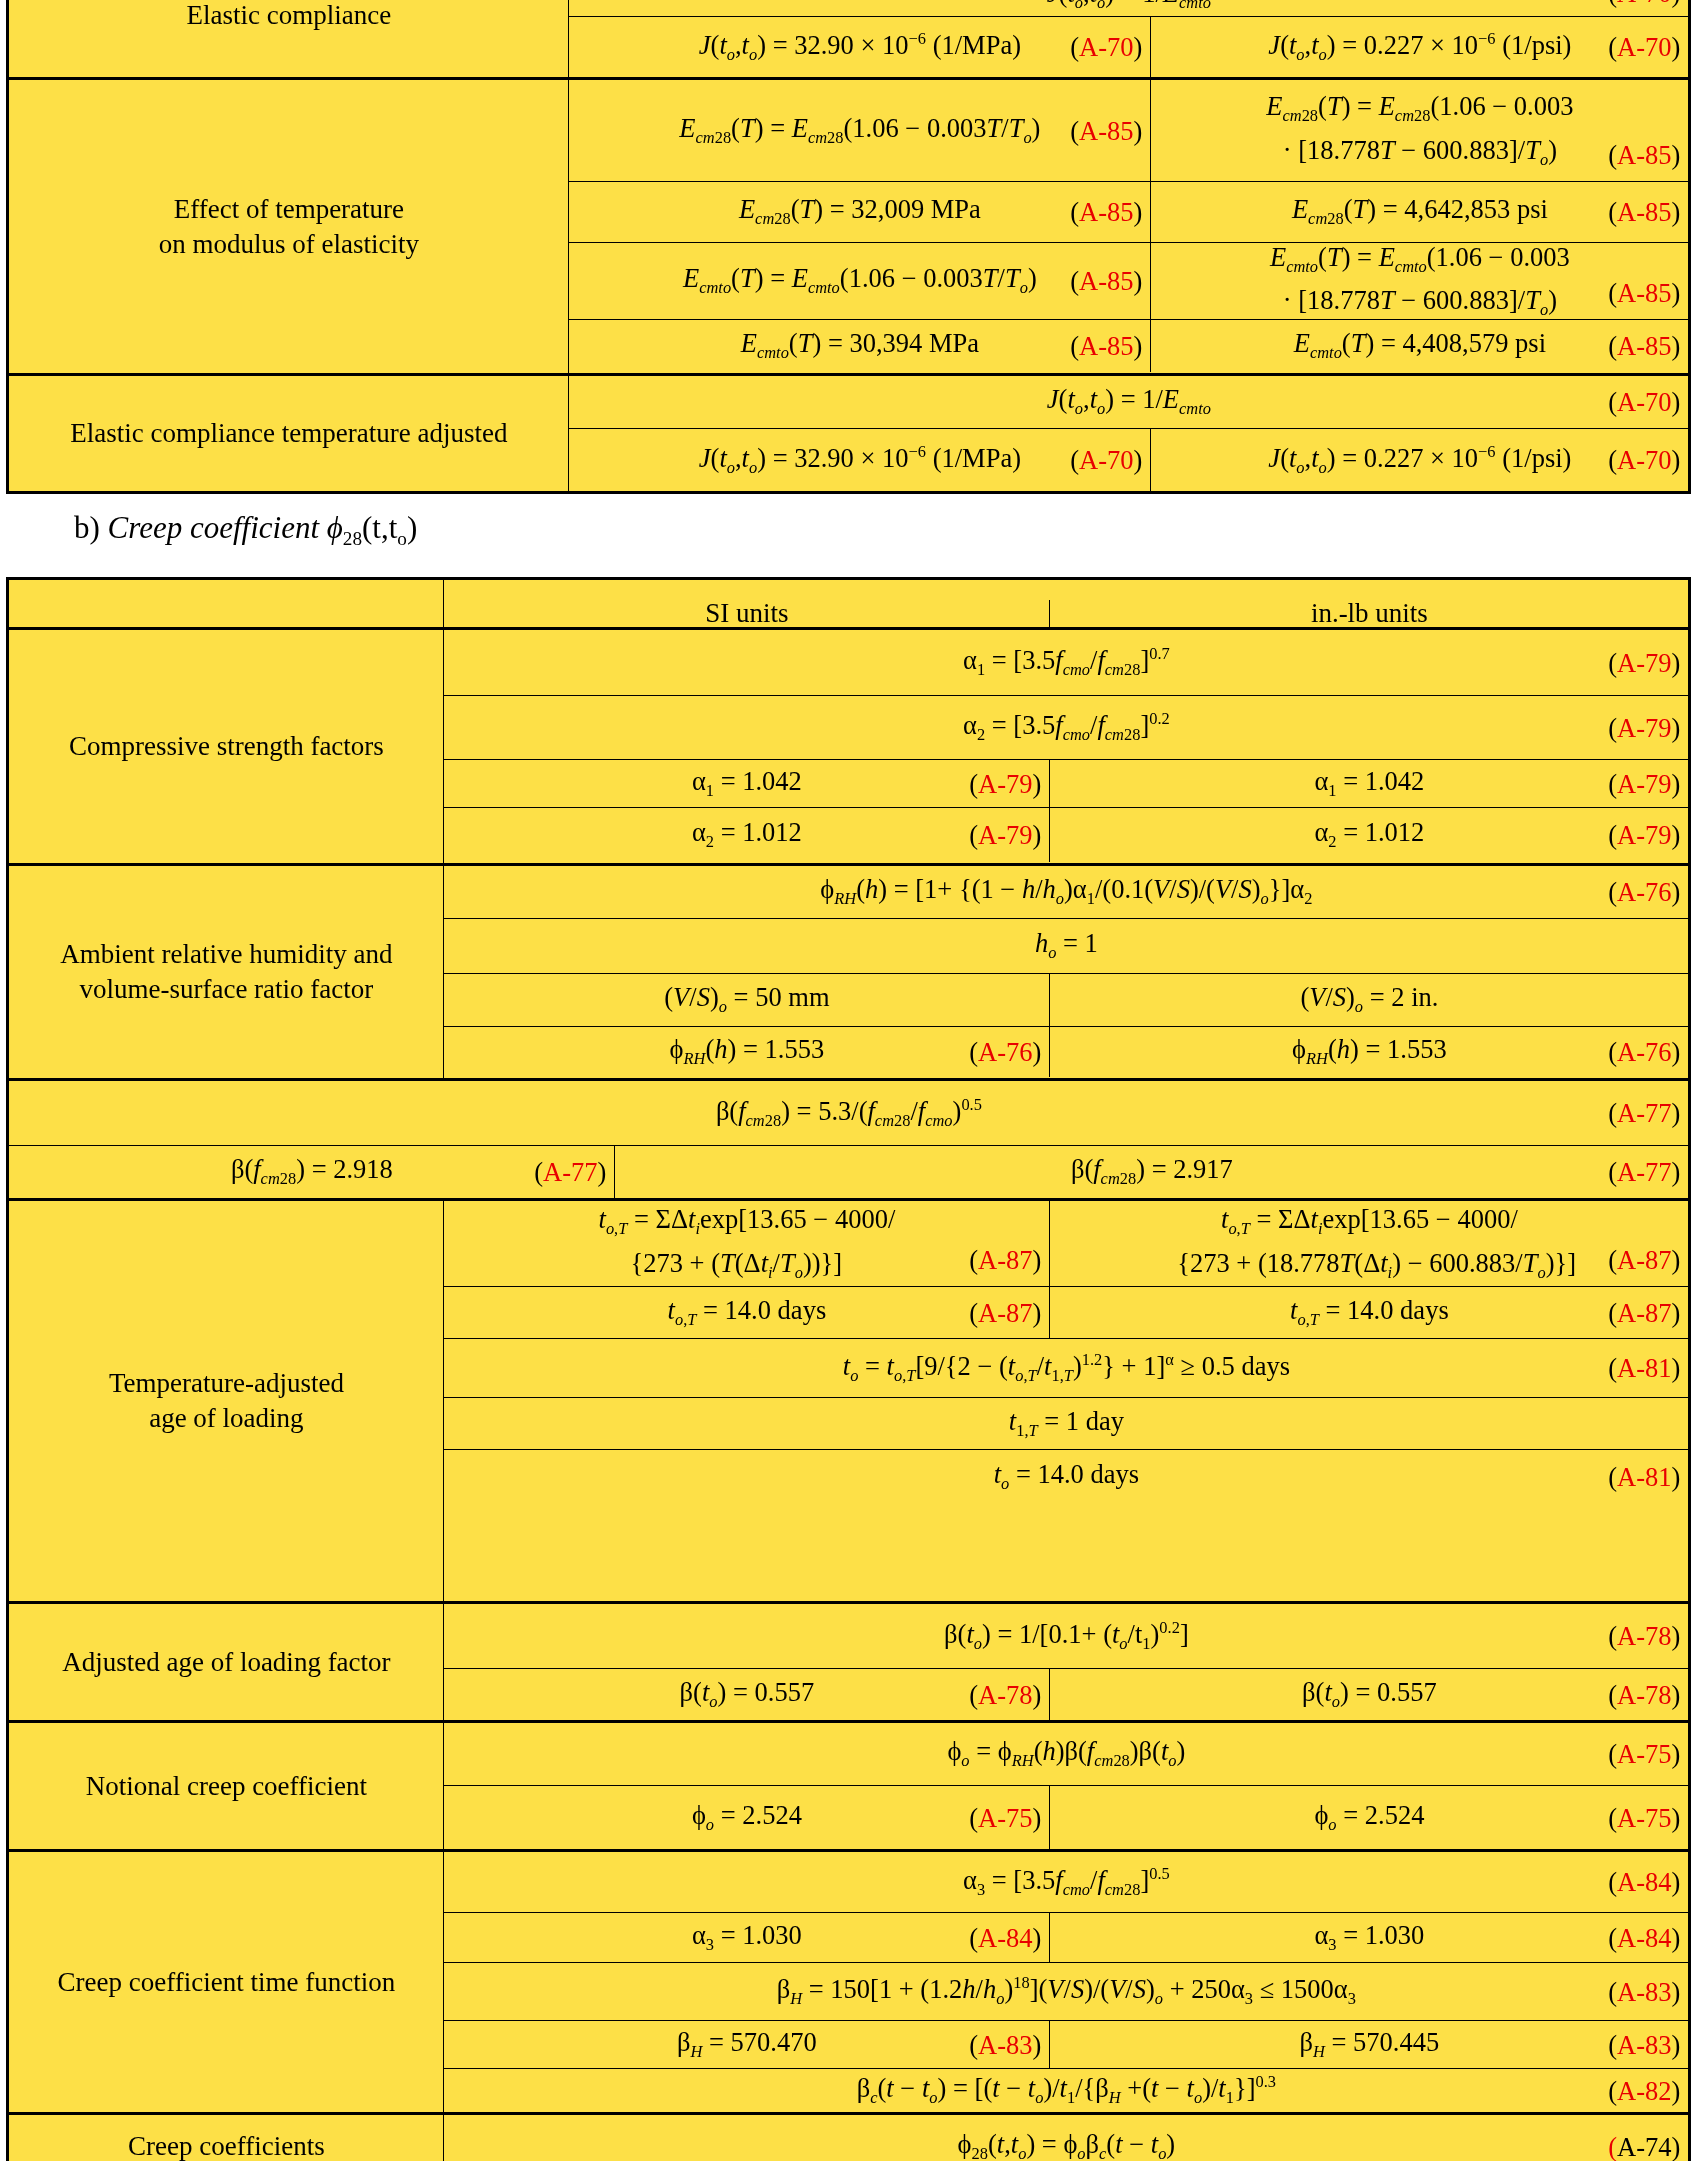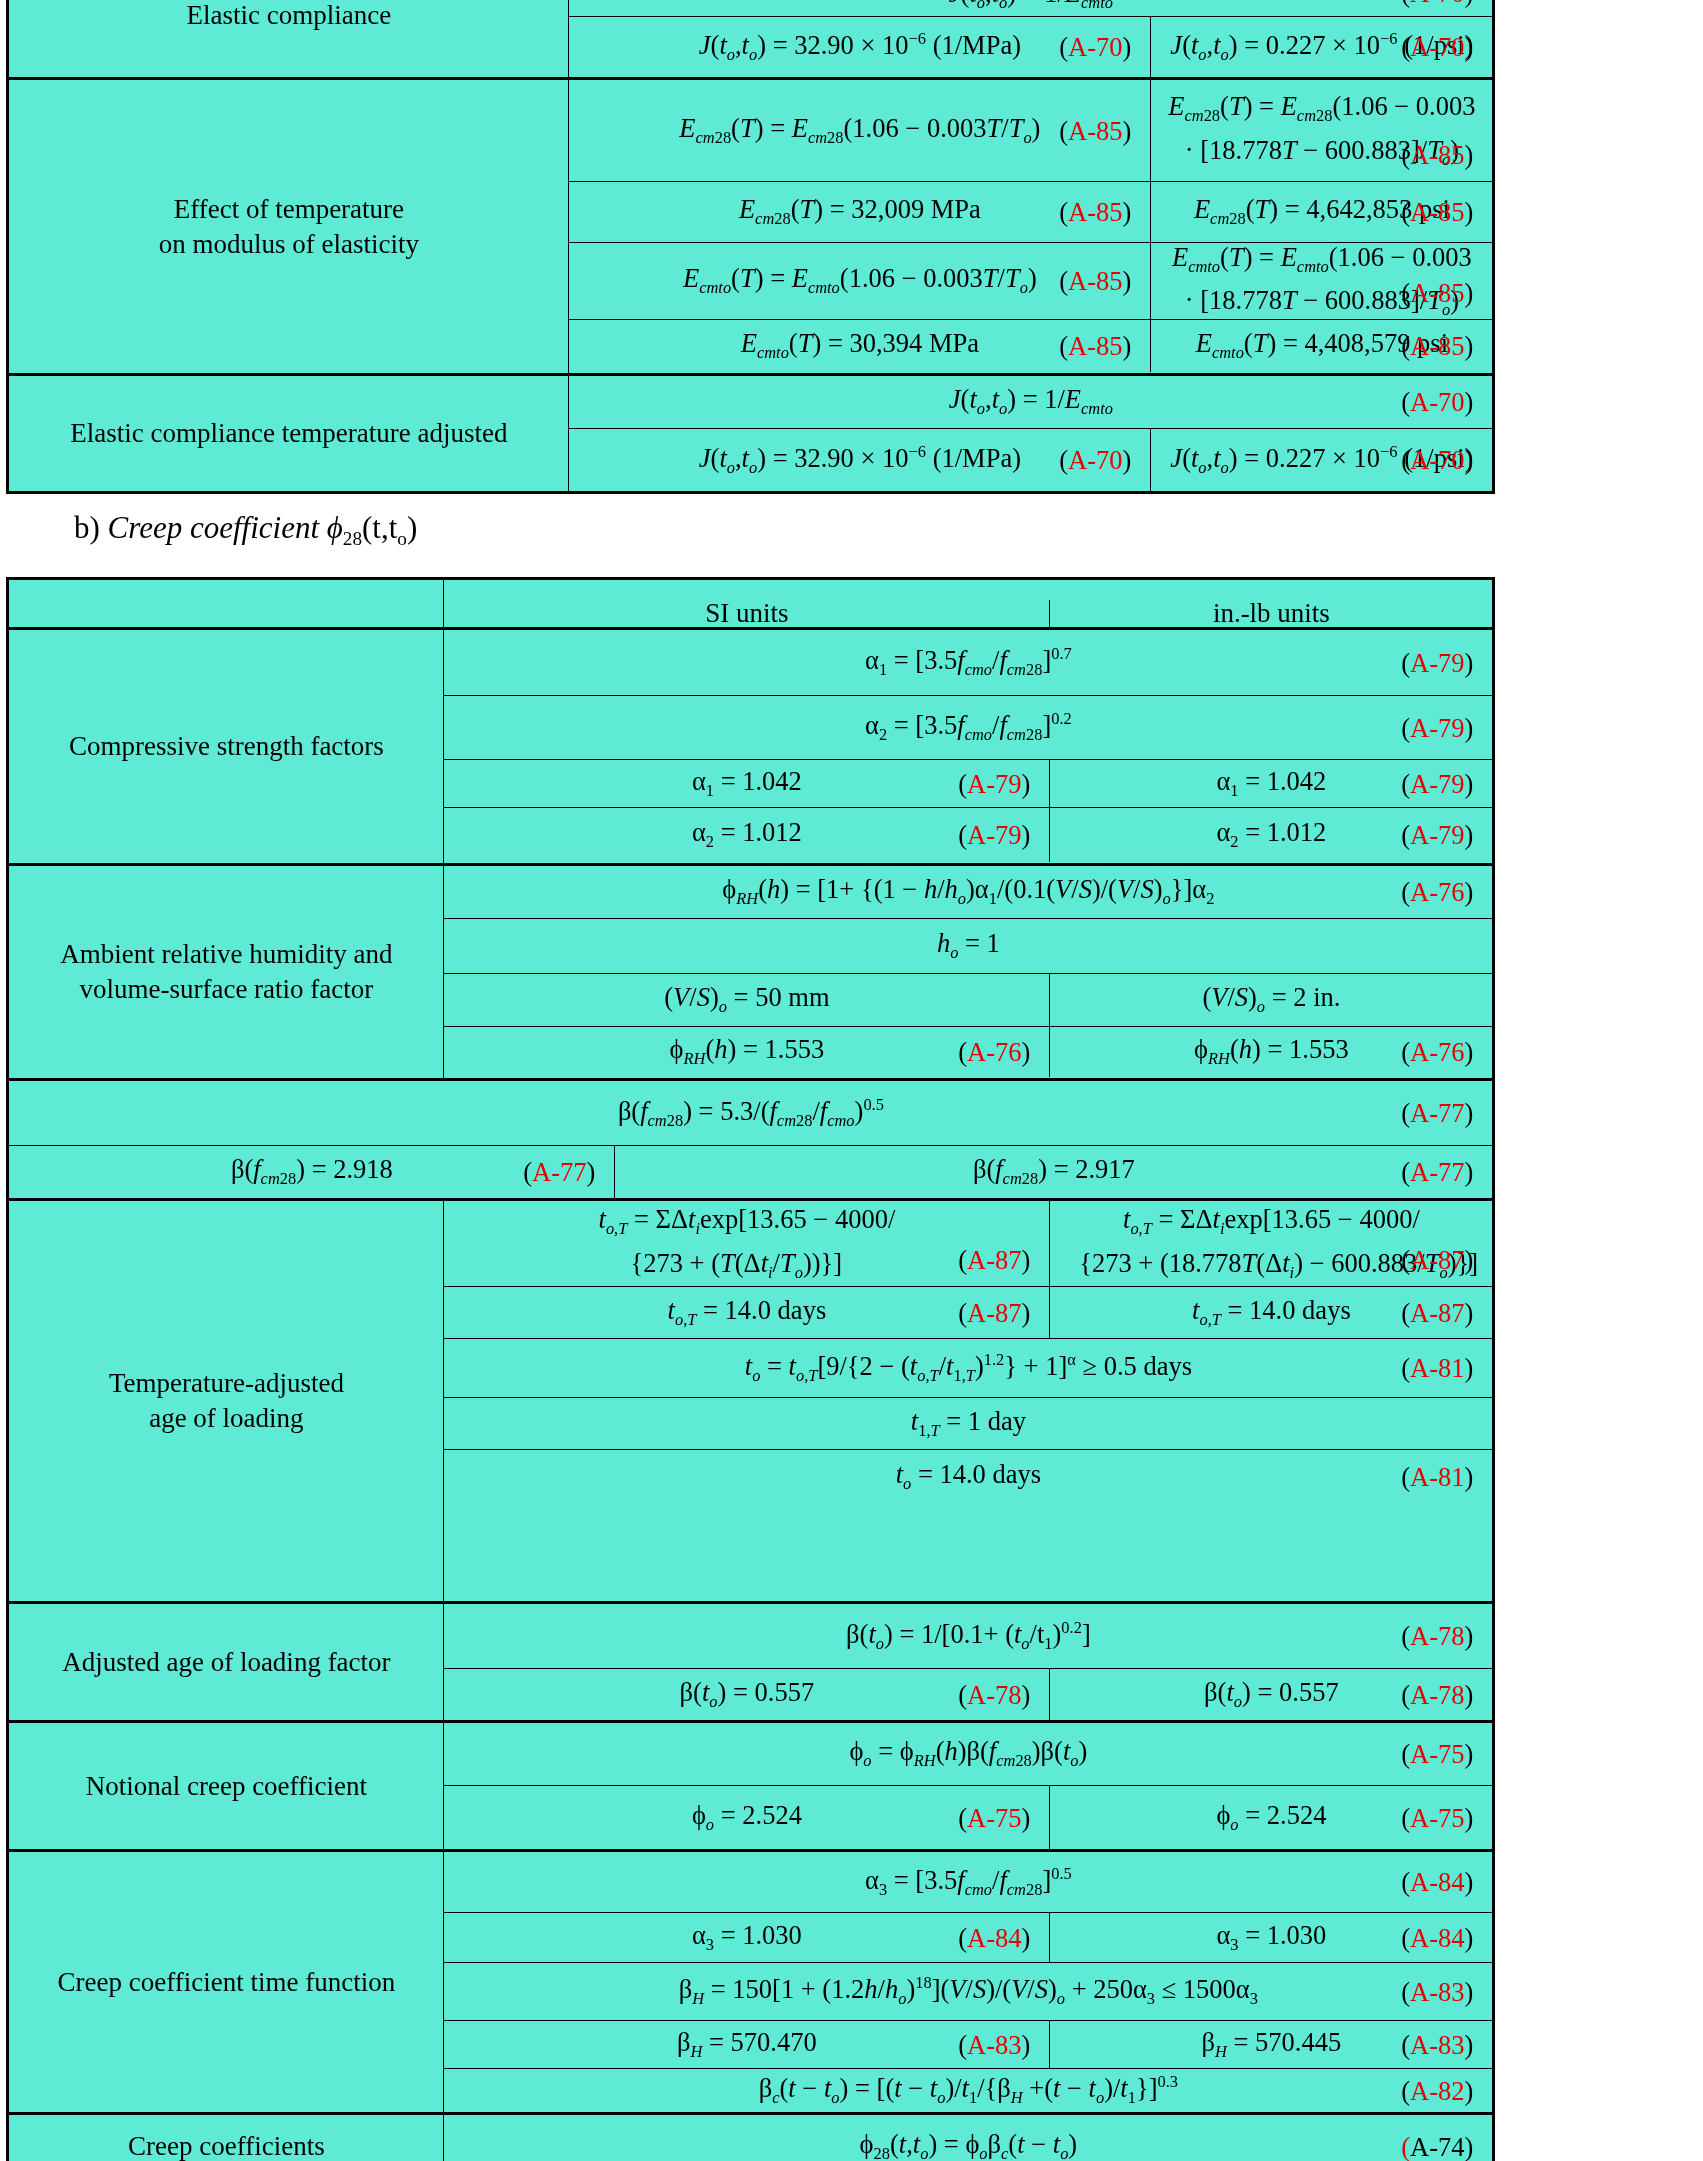--- a/index.html
+++ b/index.html
@@ -1,39 +1,39 @@
 <!DOCTYPE html>
 <html style="font-size:13px"><head>
 <meta charset="utf-8">
 <style>
   html,body{margin:0;padding:0;background:#ffffff;}
   .page{position:relative;width:1703px;height:2161px;background:#ffffff;overflow:hidden;
         font-family:"Liberation Serif","DejaVu Serif",serif;color:#000;}
-  .tbl{position:absolute;left:6.4px;width:1489px;box-sizing:border-box;
-       border-left:3.2px solid #000;border-right:3.2px solid #000;background:#5eead4;}
+  .tbl{position:absolute;left:6.4px;width:1685px;box-sizing:border-box;
+       border-left:3.2px solid #000;border-right:3.2px solid #000;background:#fde047;}
   #t1{top:0;border-bottom:3.2px solid #000;}
   #t2{top:577px;height:1584px;border-top:3.2px solid #000;overflow:hidden;}
   .blk{display:flex;box-sizing:border-box;align-items:stretch;}
   .blk + .blk{border-top:3.2px solid #000;}
   .lbl{flex:0 0 auto;border-right:1.6px solid #000;display:flex;align-items:center;justify-content:center;
        text-align:center;font-size:27px;line-height:1.28;box-sizing:border-box;padding:0 4.8px;}
   #t1 .lbl{width:560px;}
   #t2 .lbl{width:435px;}
   .lbl-top{align-items:flex-start;}
   .lbl-top .lt{margin-top:-1.6px;}
   .rows{flex:1;display:flex;flex-direction:column;min-width:0;}
   .row{display:flex;box-sizing:border-box;flex:0 0 auto;}
   .row + .row{border-top:1.6px solid #000;}
   .cell{position:relative;flex:1;display:flex;align-items:center;justify-content:center;
         font-size:26.5px;box-sizing:border-box;min-width:0;}
   #t1 .si{flex:0 0 582px;border-right:1.6px solid #000;}
   #t2 .si{flex:0 0 606px;border-right:1.6px solid #000;}
   .f{white-space:nowrap;}
   .lines{display:flex;flex-direction:column;align-items:center;row-gap:8px;}
-  .eq{position:absolute;right:19px;top:50%;transform:translateY(-50%);white-space:nowrap;}
+  .eq{position:absolute;right:8px;top:50%;transform:translateY(-50%);white-space:nowrap;}
   .eq.low{top:auto;bottom:9.6px;transform:none;}
   .cliprow{overflow:hidden;}
   .cliprow .cell{align-items:flex-start;}
   .cliprow .f{margin-top:-22.5px;}
   .cliprow .eq{top:-22.5px;transform:none;}
   sub{font-size:0.62em;}
   sup{font-size:0.62em;}
   r{color:#e80000;}
   .hdg{position:absolute;left:74px;top:510px;font-size:31px;}
   .hdr-cell{font-size:27px;margin-top:20px;}

